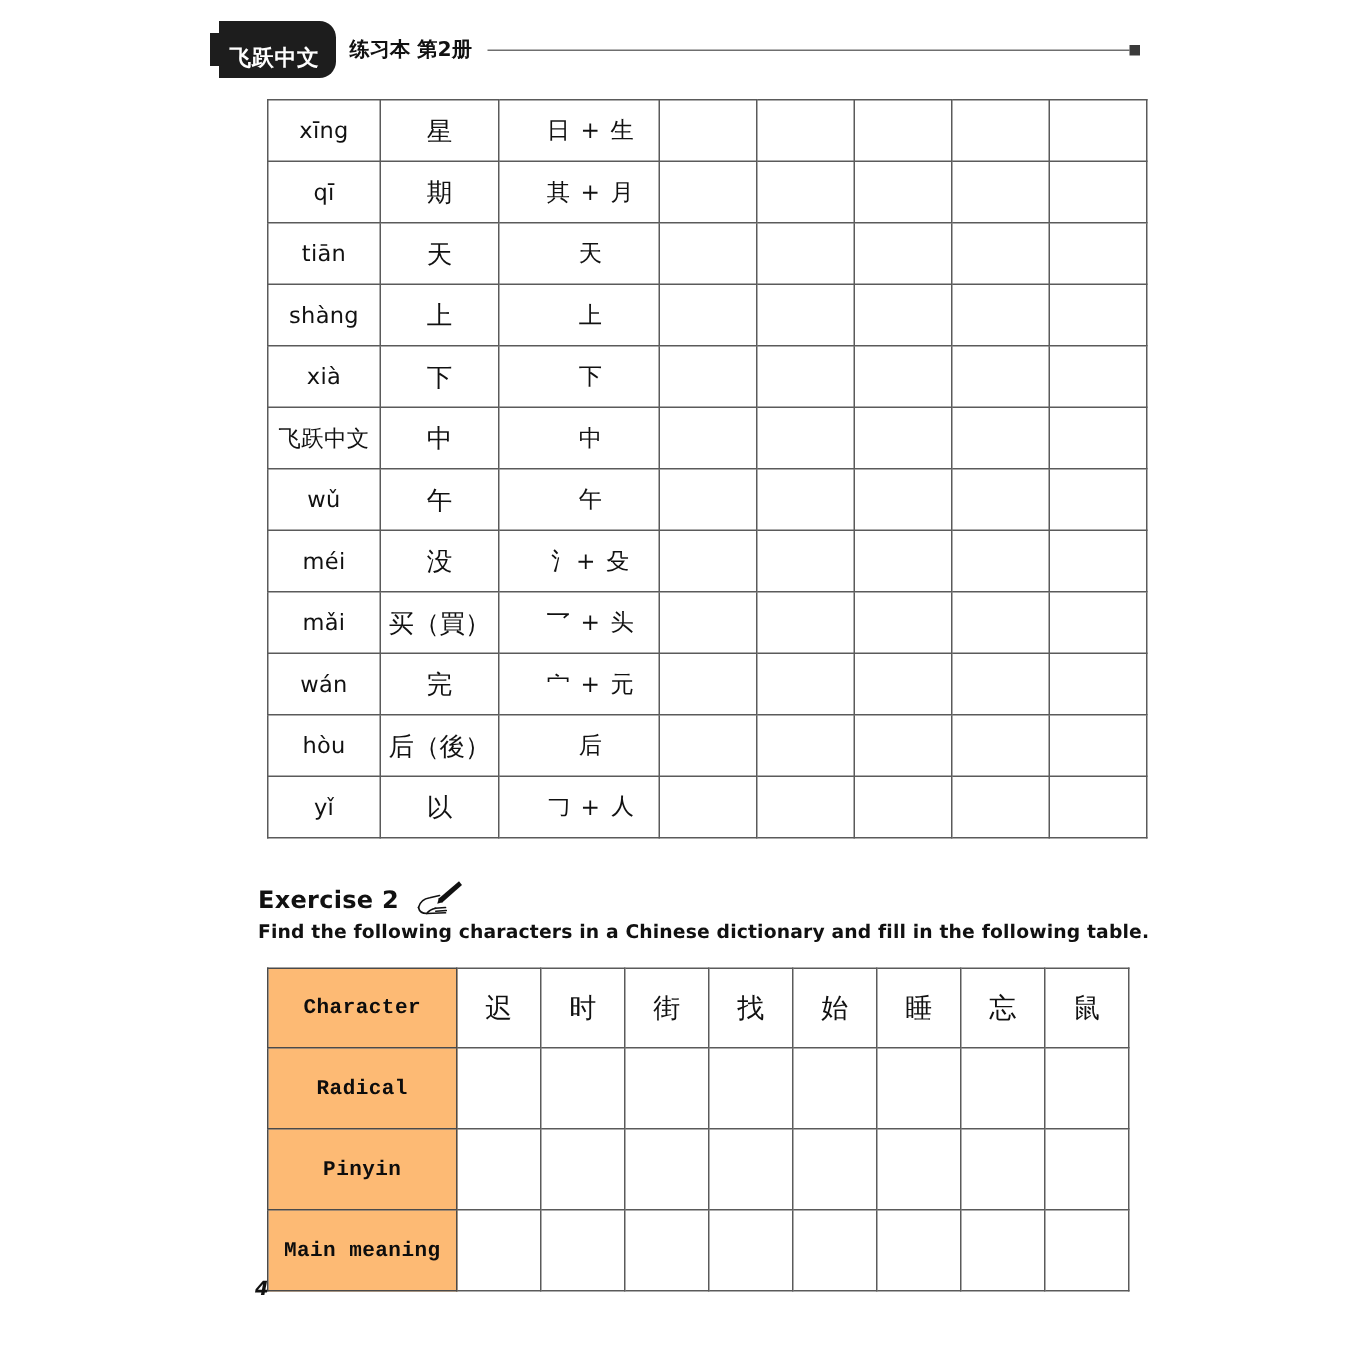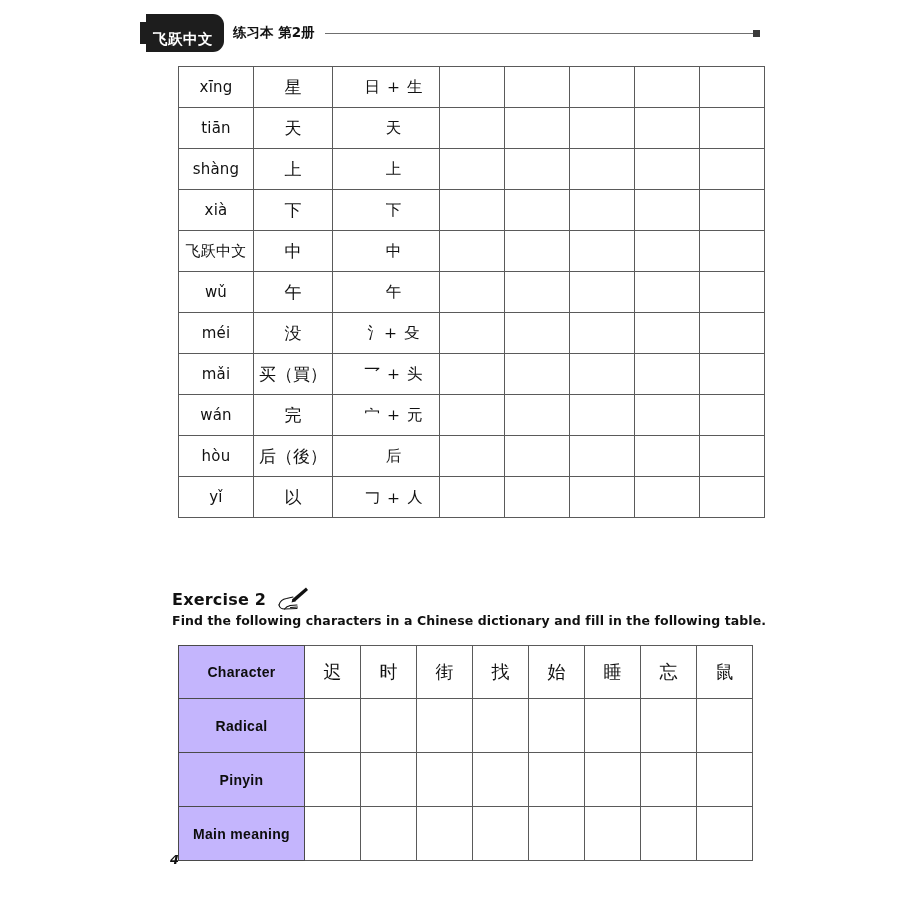--- a/index.html
+++ b/index.html
@@ -155,23 +155,23 @@
     table-layout: fixed;
   }
   .dict-table td {
     border: 1px solid #5a5a5a;
     padding: 0;
     text-align: center;
     vertical-align: middle;
   }
   .dict-table td.rowlabel {
     width: 125px;
-    background: #c4b5fd;
+    background: #fdba74;
     color: #0d0d0d;
-    font-family: Liberation Sans, sans-serif;
+    font-family: Liberation Mono, monospace;
     font-weight: bold;
     font-size: 14px;
     letter-spacing: 0.3px;
     border-color: #4a4a4a;
   }
   .dict-table td.dcell { width: 55px; }
   .dict-table tr.r-character td { height: 52px; }
   .dict-table tr.r-radical   td { height: 53px; margin-left: 44px; }
   .dict-table tr.r-pinyin    td { height: 53px; }
   .dict-table tr.r-meaning   td { height: 53px; }
@@ -205,20 +205,30 @@
     <div class="header-rule"></div>
     <div class="header-dot"></div>
   </div>
 
   <table class="grid-table">
     <tbody>
       <tr>
         <td class="c-pinyin"><span class="pinyin">xīng</span></td>
         <td class="c-char"><span class="hanzi">星</span></td>
         <td class="c-parts"><span class="parts">日 + 生</span></td>
+        <td class="c-blank"></td>
+        <td class="c-blank"></td>
+        <td class="c-blank"></td>
+        <td class="c-blank"></td>
+        <td class="c-blank"></td>
+      </tr>
+      <tr>
+        <td class="c-pinyin"><span class="pinyin">qī</span></td>
+        <td class="c-char"><span class="hanzi">期</span></td>
+        <td class="c-parts"><span class="parts">其 + 月</span></td>
         <td class="c-blank"></td>
         <td class="c-blank"></td>
         <td class="c-blank"></td>
         <td class="c-blank"></td>
         <td class="c-blank"></td>
       </tr>
       <tr>
         <td class="c-pinyin"><span class="pinyin">tiān</span></td>
         <td class="c-char"><span class="hanzi">天</span></td>
         <td class="c-parts"><span class="parts">天</span></td>

